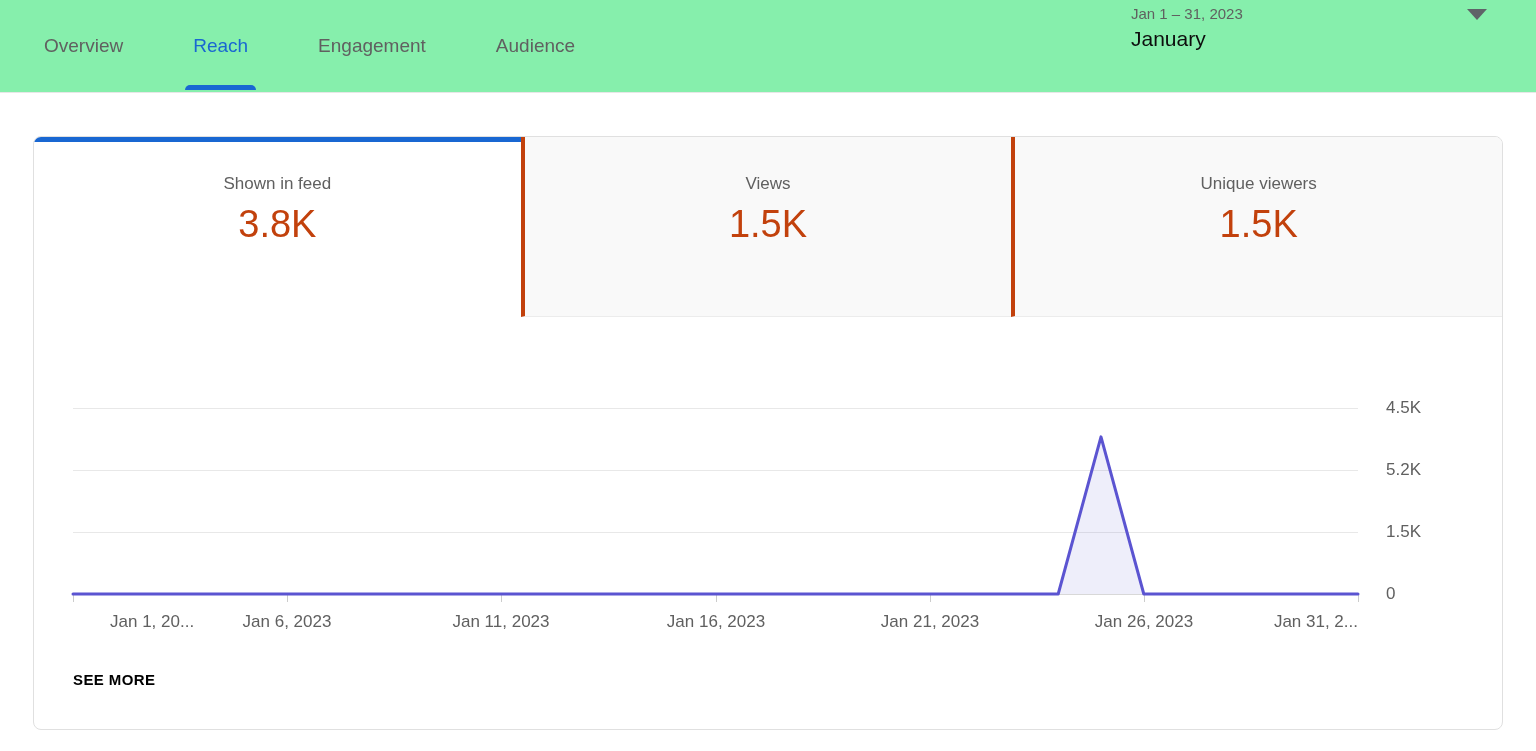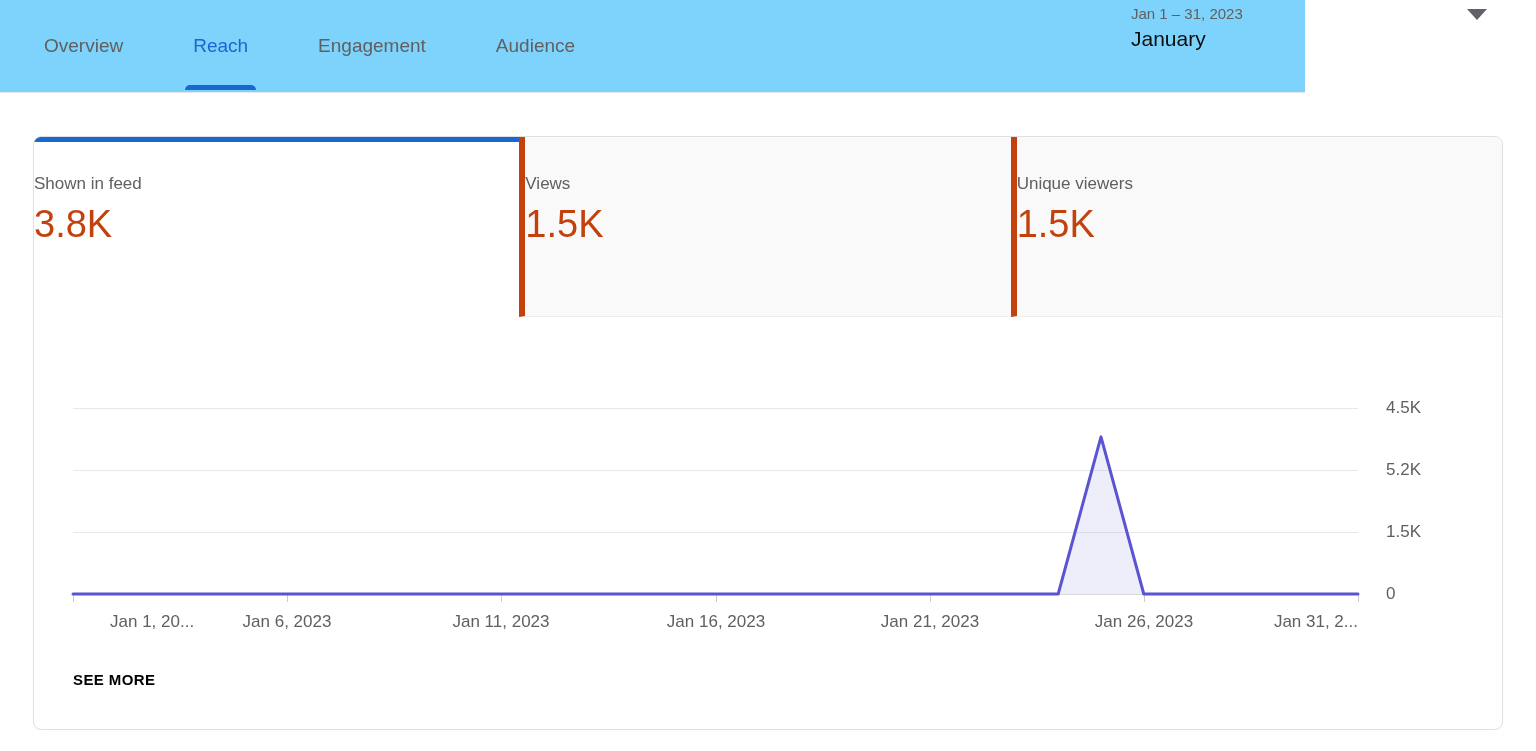--- a/index.html
+++ b/index.html
@@ -1,46 +1,46 @@
 <!DOCTYPE html>
 <html><head>
 <meta charset="utf-8">
 <style>
   * { margin:0; padding:0; box-sizing:border-box; }
   html,body { width:1536px; height:751px; background:#ffffff;
               font-family:"Liberation Sans", sans-serif; position:relative; overflow:hidden; }
 
   
-  .topbar { position:absolute; top:0; left:0; width:1305px; height:93px;
+  .topbar { position:absolute; top:0; left:0; width:1536px; height:93px;
             border-bottom:1px solid #e7e7e7; display:flex; align-items:center;
-            padding-left:44px; gap:70px; background:#7dd3fc; }
+            padding-left:44px; gap:70px; background:#86efac; }
   .tab { font-size:19px; color:#606060; height:100%; display:flex; align-items:center;
          position:relative; cursor:pointer; white-space:nowrap; }
   .tab.active { color:#1967d2; }
   .tab.active::after { content:""; position:absolute; left:-8px; right:-8px; bottom:2px;
                        height:5px; background:#1967d2; border-radius:5px 5px 0 0; }
 
   
   .date-picker { position:absolute; top:5px; left:1131px; width:356px;
                  display:flex; justify-content:space-between; align-items:flex-start; cursor:pointer; }
   .date-range { font-size:15px; color:#606060; margin-bottom:5px; }
   .date-period { font-size:21px; color:#0d0d0d; }
   .arrow-down { width:0; height:0; border-left:10px solid transparent;
                 border-right:10px solid transparent; border-top:11px solid #5f6368; margin-top:4px; }
 
   
   .card { position:absolute; top:136px; left:33px; width:1470px; height:594px;
           background:#fff; border:1px solid #e0e0e0; border-radius:8px; overflow:hidden; }
 
   .metric-row { display:flex; height:180px; }
-  .metric-tab { flex:1; display:flex; flex-direction:column; 
+  .metric-tab { flex:1; display:flex; flex-direction:column; align-items:center;
                 padding-top:37px; cursor:pointer; position:relative; }
   .metric-tab.active::before { content:""; position:absolute; top:0; left:0; right:0;
                                height:5px; background:#1967d2; border-radius:8px 0 0 0; }
-  .metric-tab.inactive { background:#f9f9f9; border-left:6px solid #c2410c;
+  .metric-tab.inactive { background:#f9f9f9; border-left:4px solid #c2410c;
                          border-bottom:1px solid #ececec; }
   .metric-label { font-size:17px; color:#606060; }
   .metric-value { font-size:38px; color:#c2410c; margin-top:9px; }
 
   
   .chart-wrap { position:relative; height:330px; width:1468px; }
   .chart-svg { position:absolute; top:0; left:0; }
   .yt { position:absolute; left:1352px; font-size:17px; color:#606060;
         transform:translateY(-50%); white-space:nowrap; }
   .yt0 { top:91px; } .yt1 { top:153px; } .yt2 { top:215px; } .yt3 { top:277px; }

